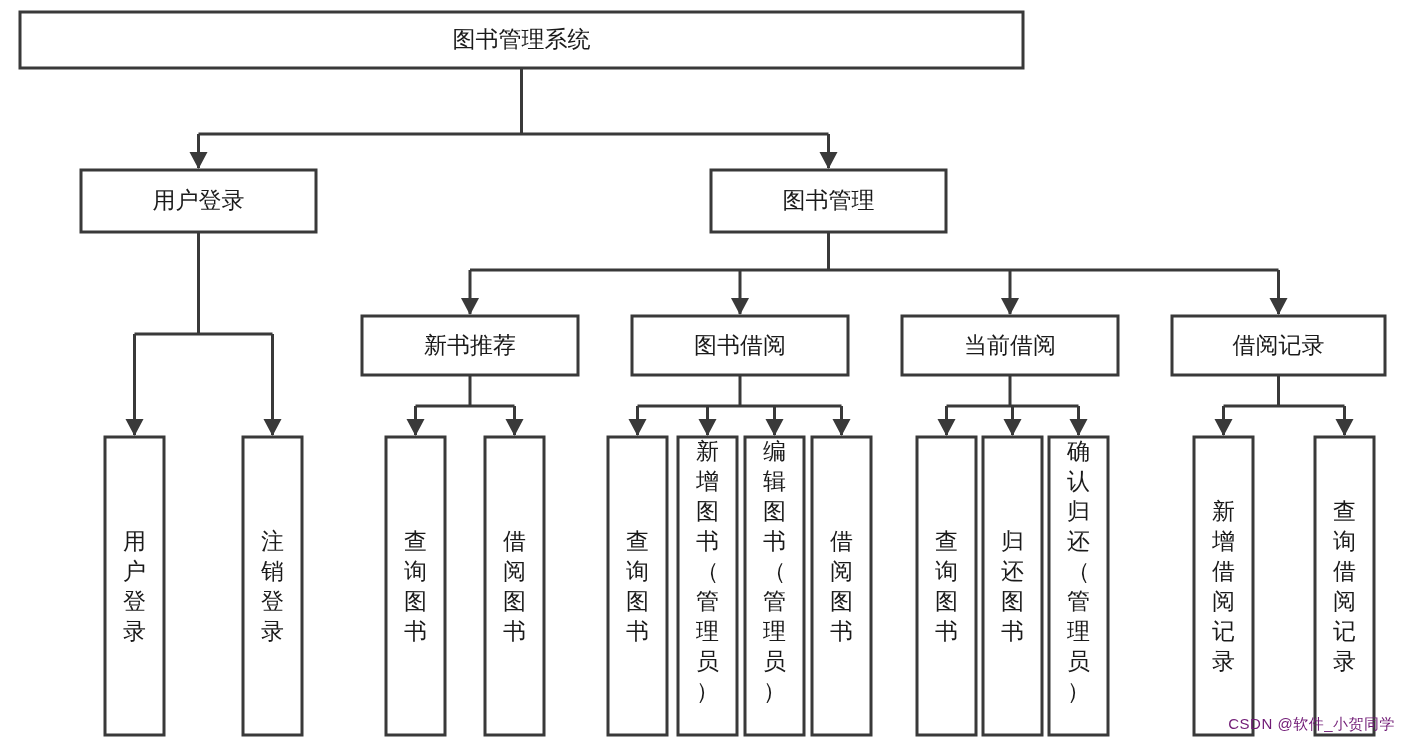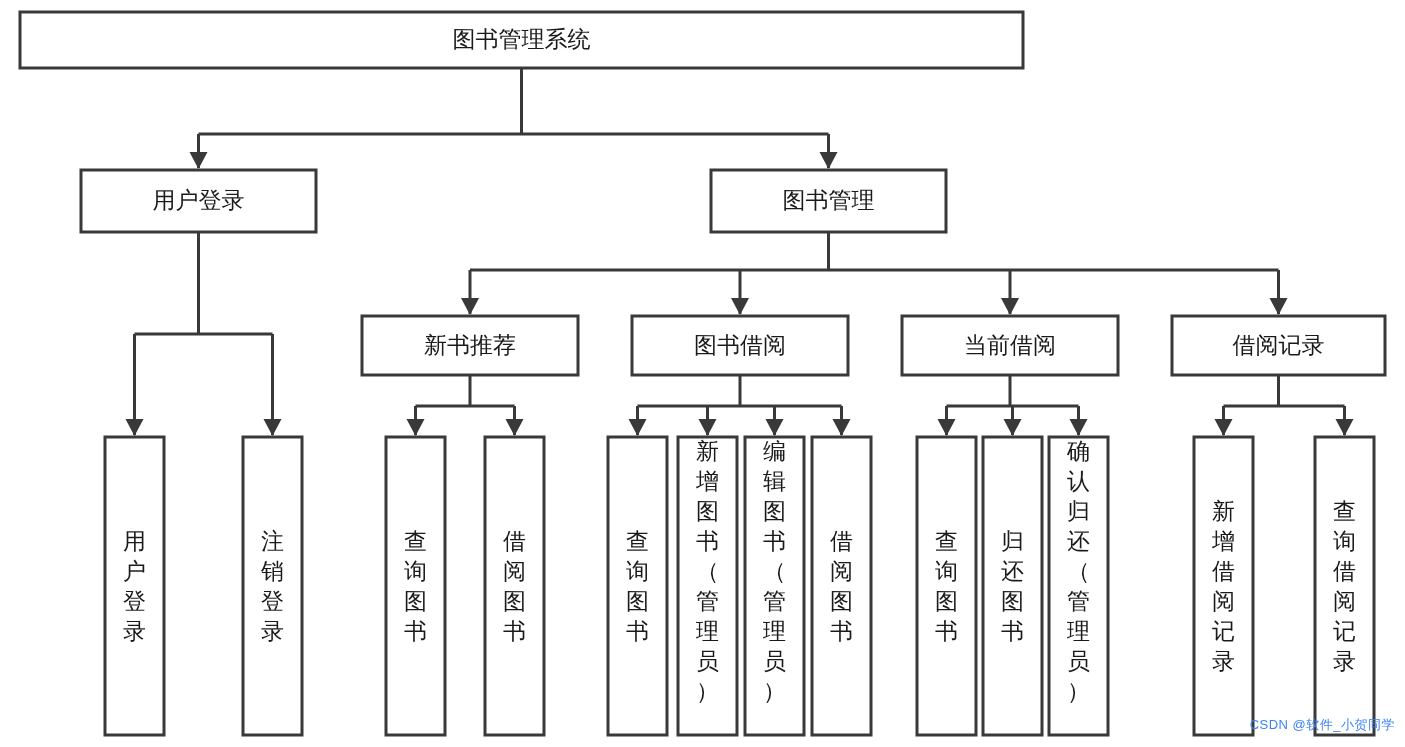--- a/index.html
+++ b/index.html
@@ -53,22 +53,22 @@
     font-family: "Liberation Sans", "DejaVu Sans", sans-serif;
     fill: #1a1a1a;
     font-size: 23px;
     text-anchor: middle;
   }
   .watermark {
     position: absolute;
     right: 10px;
     bottom: 6px;
     font-family: "Liberation Sans", "DejaVu Sans", sans-serif;
-    font-size: 13px;
-    color: #3b82f6;
+    font-size: 15px;
+    color: #701a75;
     letter-spacing: 0.5px;
     white-space: nowrap;
     user-select: none;
   }
 </style>
 </head>
 <body>
 
 <div id="diagram-root">
   <svg id="flow-svg" viewBox="0 0 1405 747">

